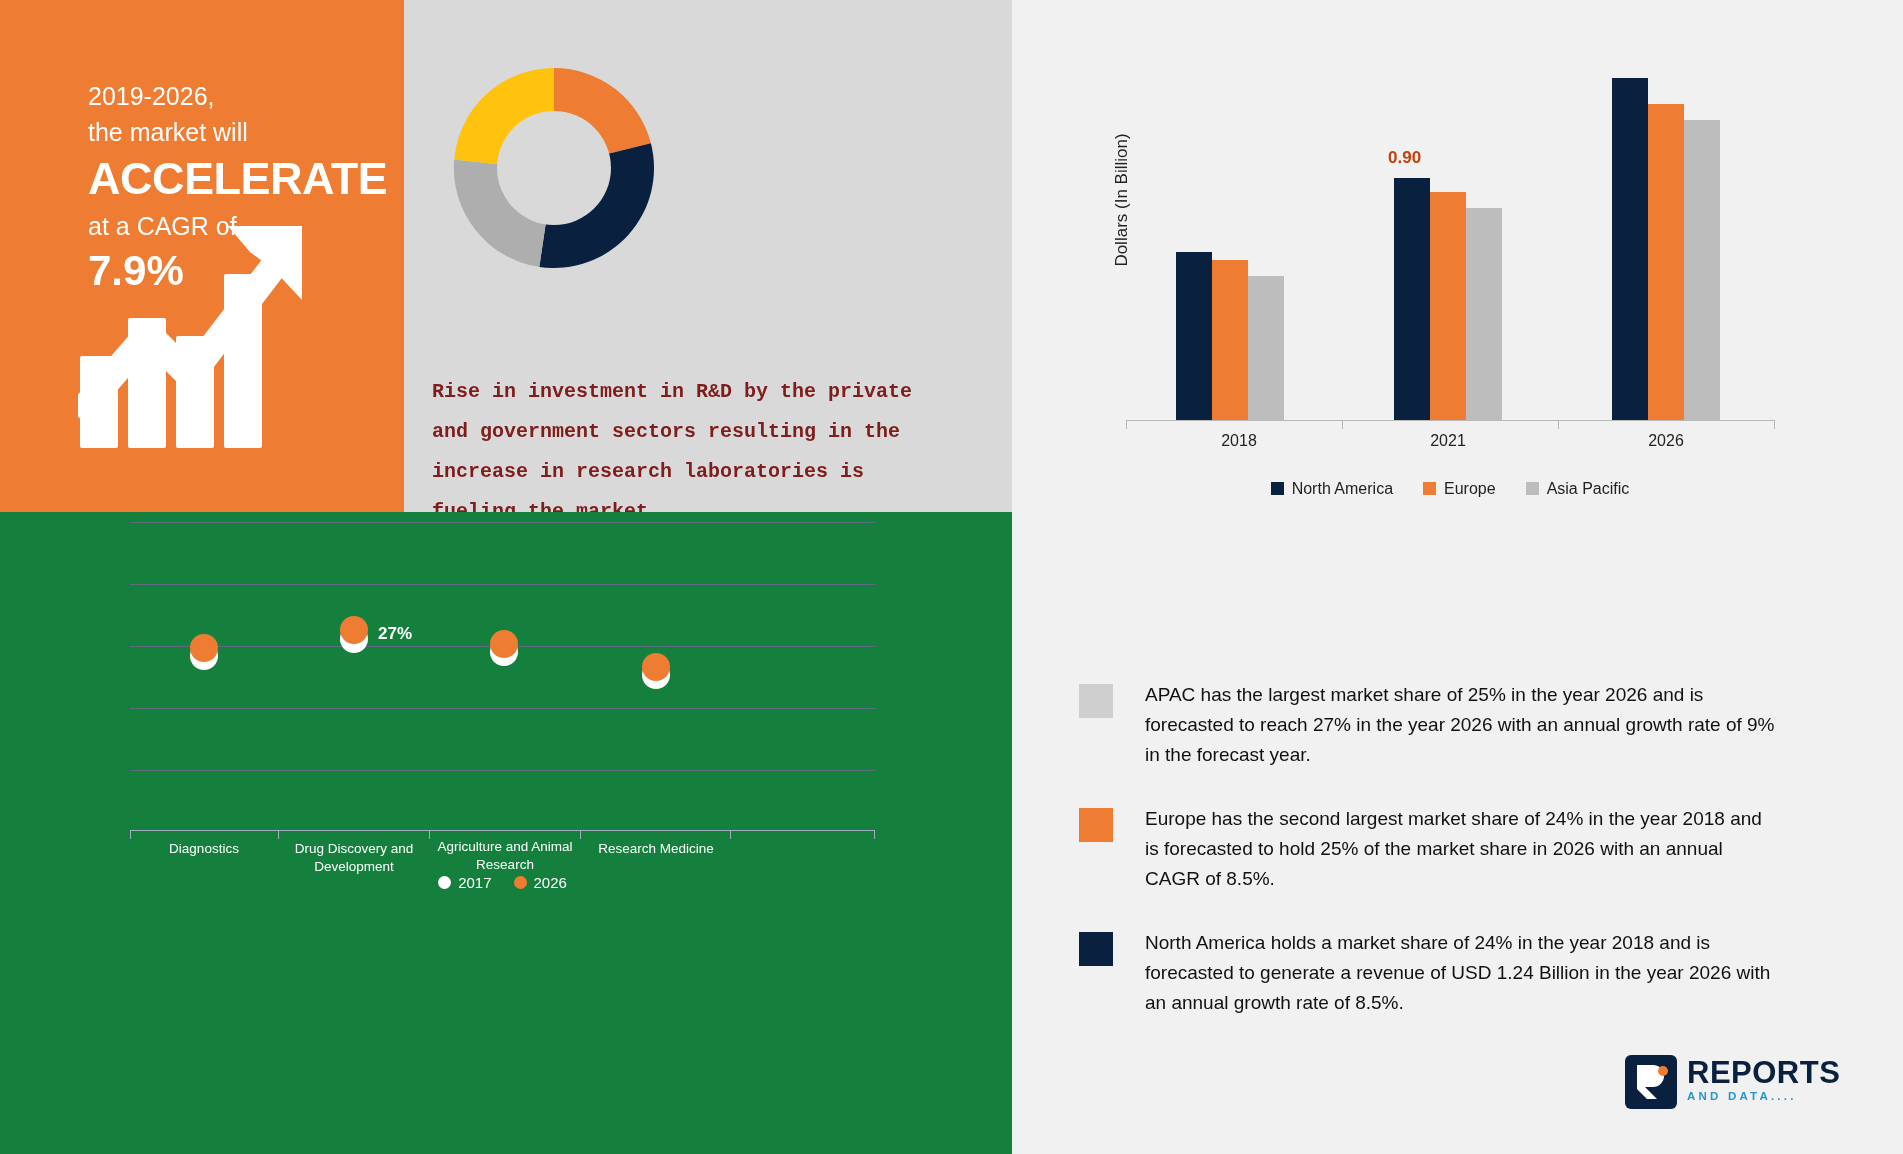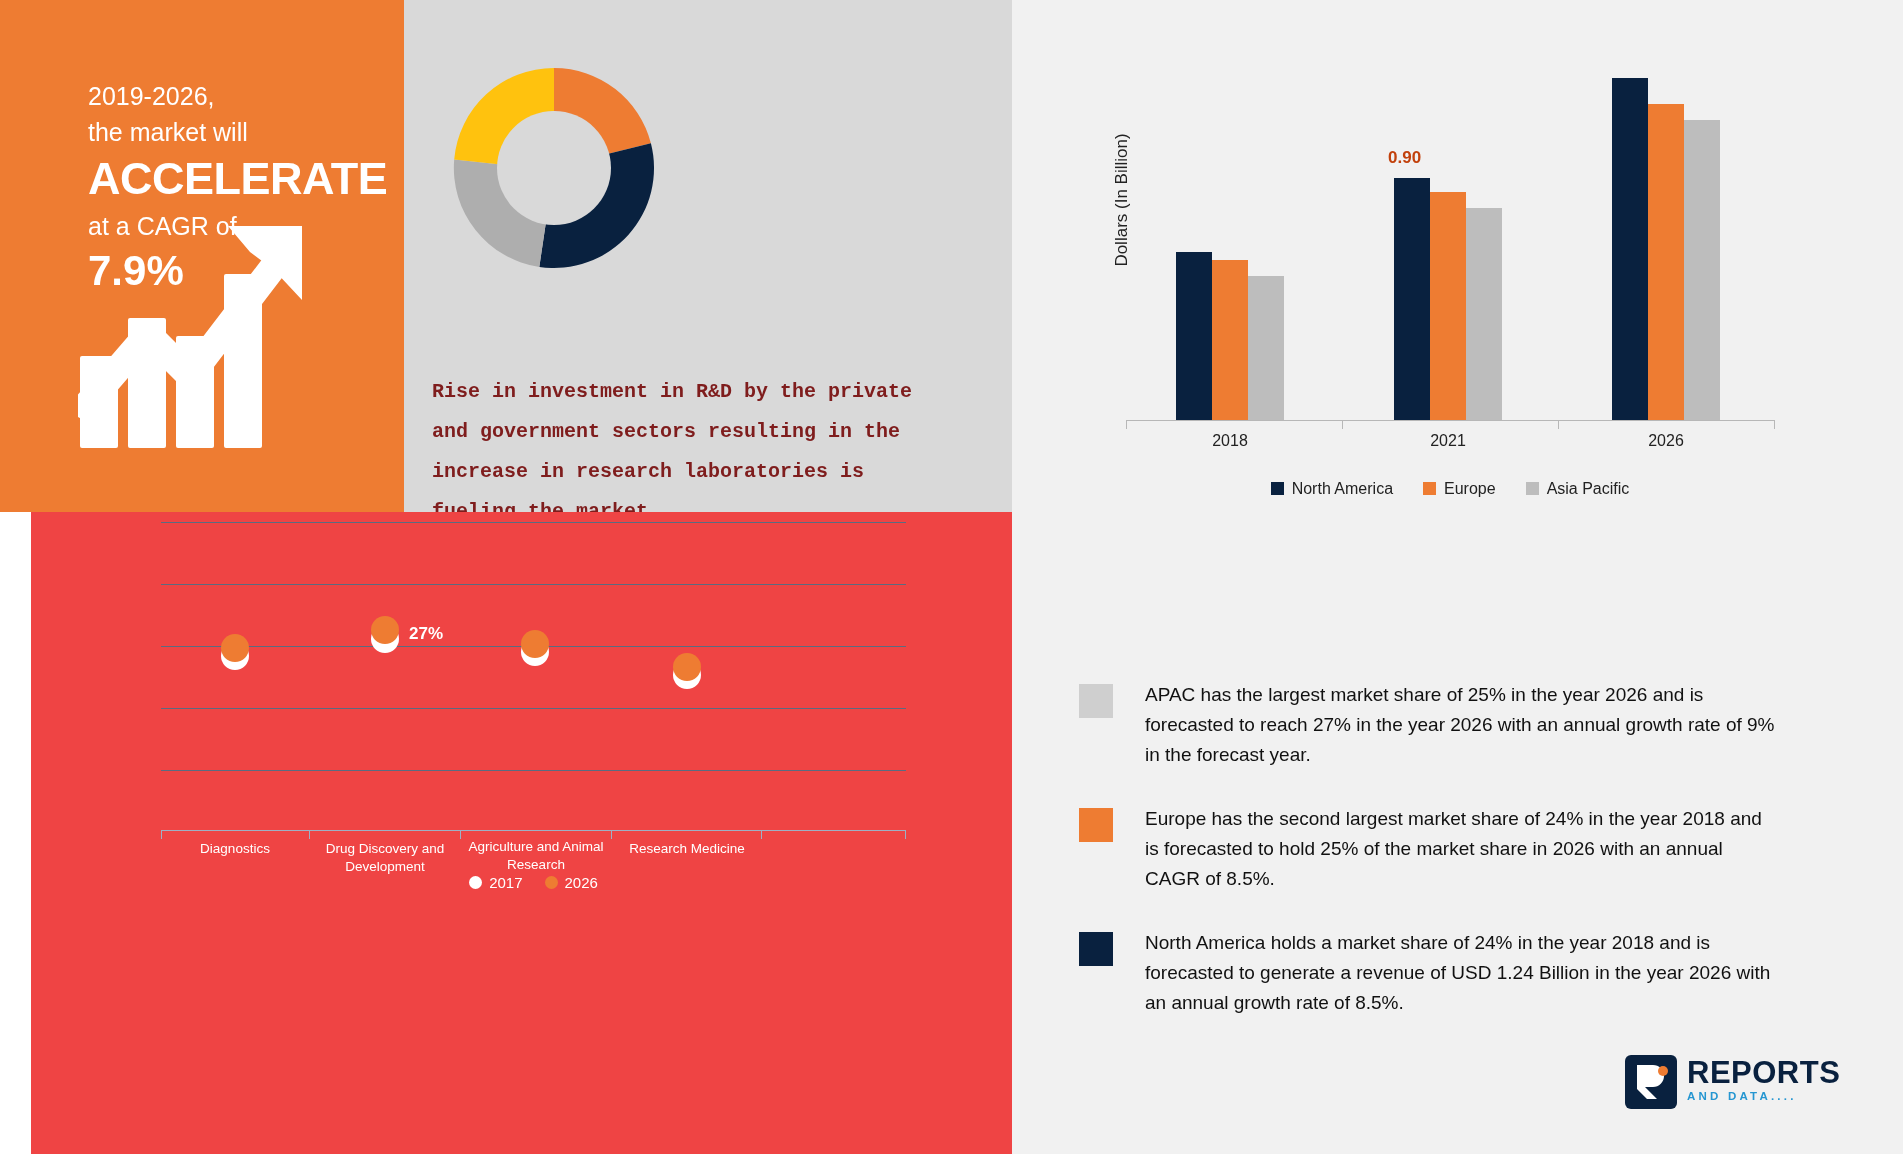--- a/index.html
+++ b/index.html
@@ -34,22 +34,21 @@
   .donut-svg { width:260px; height:260px; display:block; }
   .donut-txt { position:absolute; left:305px; top:38px; width:230px; }
   .donut-pct { color:#ee7c32; font-size:36px; font-weight:700; line-height:46px; }
   .donut-body { color:#111; font-size:21px; font-weight:700; line-height:29px; margin-top:4px;}
   .donut-note { position:absolute; left:28px; top:372px; width:520px;
                 color:#7f1d1d; font-size:20px; font-weight:700; line-height:40px;font-family:Liberation Mono, monospace; }
 
   
   .panel-navy {
     position:absolute; left:0; top:512px; width:1172px; height:642px;
-    background:#ef4444;
-    margin-left:31px;
+    background:#15803d;
   }
   .dotplot { position:absolute; left:130px; top:10px; width:760px; height:320px; }
   .grid-line { position:absolute; left:0; width:745px; height:1px; background:#5b6b80; }
   .axis-base { position:absolute; left:0; top:308px; width:745px; height:1px; background:#9fb0c4; }
   .tick { position:absolute; top:308px; width:1px; height:9px; background:#9fb0c4; }
   .dot-white {
     position:absolute; width:28px; height:28px; border-radius:50%;
     background:#ffffff;
   }
   .dot-orange {
@@ -209,21 +208,21 @@
     <div class="y-axis-title">Dollars (In Billion)</div>
     <div class="bc-baseline"></div>
     <div class="bc-tickv" style="left:26px;"></div>
     <div class="bc-tickv" style="left:242px;"></div>
     <div class="bc-tickv" style="left:458px;"></div>
     <div class="bc-tickv" style="left:674px;"></div>
 
     <div class="bar" style="left:76px;  top:192px; width:36px; height:168px; background:#09213f;"></div>
     <div class="bar" style="left:112px; top:200px; width:36px; height:160px; background:#ee7c32;"></div>
     <div class="bar" style="left:148px; top:216px; width:36px; height:144px; background:#bdbdbd;"></div>
-    <div class="bc-xlabel" style="left:70px;">2018</div>
+    <div class="bc-xlabel" style="left:79px;">2018</div>
 
     <div class="bar" style="left:294px; top:118px; width:36px; height:242px; background:#09213f;"></div>
     <div class="bar" style="left:330px; top:132px; width:36px; height:228px; background:#ee7c32;"></div>
     <div class="bar" style="left:366px; top:148px; width:36px; height:212px; background:#bdbdbd;"></div>
     <div class="bc-datalabel" style="left:288px; top:88px;">0.90</div>
     <div class="bc-xlabel" style="left:288px;">2021</div>
 
     <div class="bar" style="left:512px; top:18px; width:36px; height:342px; background:#09213f;"></div>
     <div class="bar" style="left:548px; top:44px; width:36px; height:316px; background:#ee7c32;"></div>
     <div class="bar" style="left:584px; top:60px; width:36px; height:300px; background:#bdbdbd;"></div>

